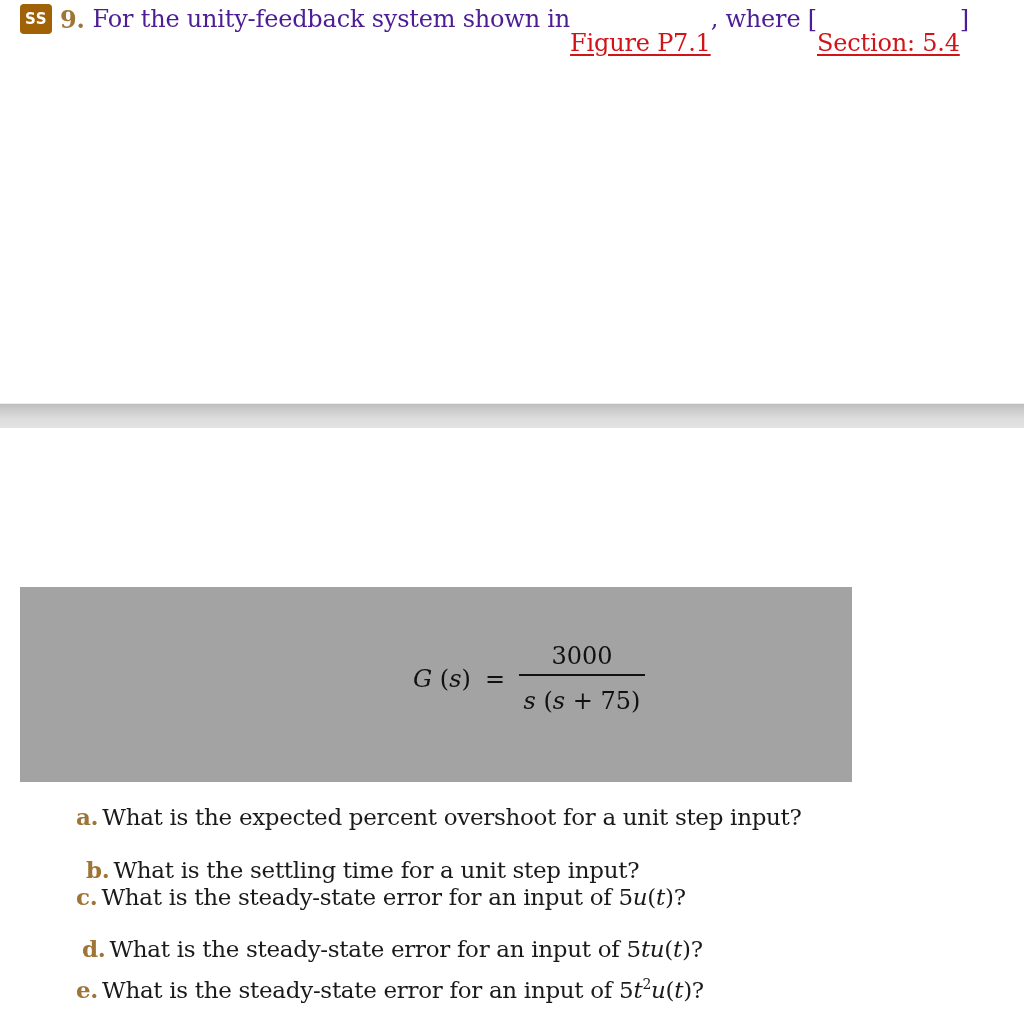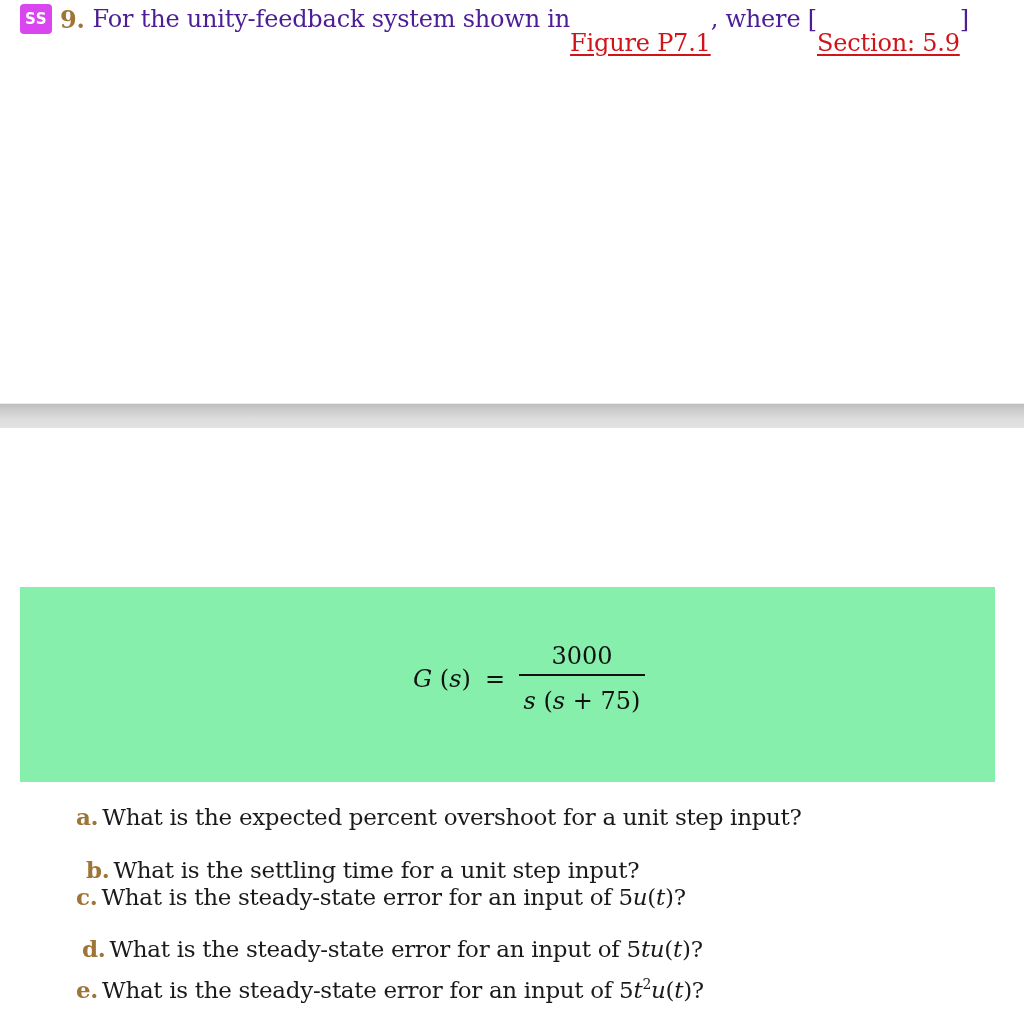--- a/index.html
+++ b/index.html
@@ -21,21 +21,21 @@
     top: 2px;
     height: 34px;
     display: flex;
     align-items: center;
     white-space: nowrap;
     font-size: 24px;
     letter-spacing: -0.2px;
   }
   .ss-badge {
     display: inline-block;
-    background: #d946ef;
+    background: #a16207;
     color: #ffffff;
     font-family: "DejaVu Sans", "Liberation Sans", sans-serif;
     font-weight: bold;
     font-size: 15px;
     line-height: 22px;
     height: 22px;
     padding: 4px 5px;
     border-radius: 4px;
     margin-right: 8px;
     letter-spacing: 0.5px;
@@ -58,23 +58,23 @@
     top: 403px;
     width: 1024px;
     height: 24px;
     background: linear-gradient(to bottom, #bdbdbd 0%, #cccccc 25%, #dcdcdc 60%, #e3e3e3 100%);
     border-top: 1px solid #ededed;
   }
   .equation-box {
     position: absolute;
     left: 20px;
     top: 587px;
-    width: 975px;
+    width: 832px;
     height: 195px;
-    background: #86efac;
+    background: #a3a3a3;
   }
   .equation {
     position: absolute;
     left: 393px;
     top: 55px;
     display: flex;
     align-items: center;
     font-family: "DejaVu Serif", "Liberation Serif", serif;
     font-size: 24px;
     color: #111;
@@ -127,21 +127,21 @@
 </style>
 </head>
 <body>
 
 <div class="problem-header">
   <span class="ss-badge">SS</span>
   <span class="problem-number">9.</span>
   <span class="problem-text">For the unity-feedback system shown in </span>
   <a class="ref-link">Figure P7.1</a>
   <span class="problem-text">, where [</span>
-  <a class="ref-link">Section: 5.9</a>
+  <a class="ref-link">Section: 5.4</a>
   <span class="problem-text">]</span>
 </div>
 
 <div class="divider"></div>
 
 <div class="equation-box">
   <div class="equation">
     <span class="eq-lhs"><span>G</span>&nbsp;<span class="paren">(</span><span>s</span><span class="paren">)</span></span>
     <span class="eq-equals">=</span>
     <span class="fraction">

